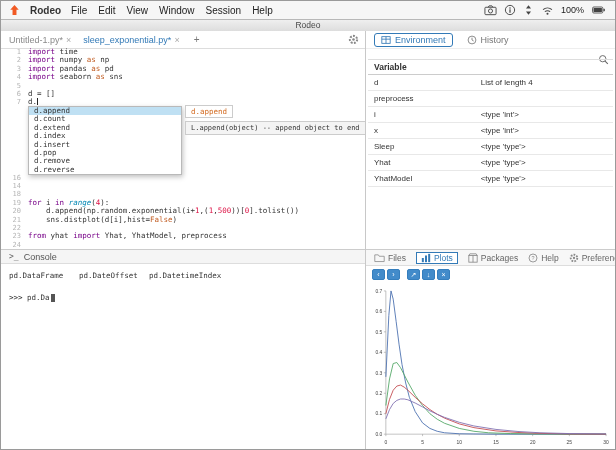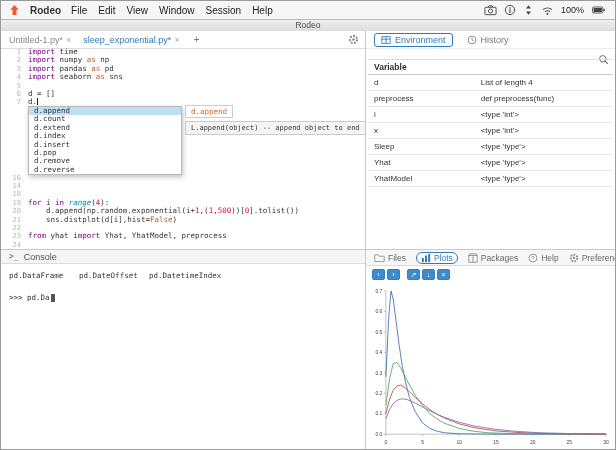--- a/index.html
+++ b/index.html
@@ -72,21 +72,21 @@
   .vhead{display:flex;height:14px;line-height:14px;font-weight:bold;font-size:8.5px;
          border-top:1px solid #ddd;border-bottom:1px solid #ccc;}
   .vrow{display:flex;height:15px;line-height:15px;border-bottom:1px solid #e8e8e8;}
   .vname{width:46%;padding-left:6px;box-sizing:border-box;}
   .vval{flex:1;}
   
   .bottom-tabs{position:absolute;top:218px;left:0;right:0;height:17px;background:#f7f7f7;
                border-top:1px solid #ccc;border-bottom:1px solid #ddd;display:flex;align-items:center;
                gap:10px;padding-left:8px;font-size:8.5px;color:#666;box-sizing:border-box;}
   .btab{display:flex;gap:3px;align-items:center;}
-  .btab.active{color:#337ab7;border:1px solid #337ab7;border-radius:6px;padding:0 4px;background:#fff;}
+  .btab.active{color:#337ab7;border:1px solid #337ab7;border-radius:0;padding:0 4px;background:#fff;}
   #plot-toolbar{position:absolute;top:238px;left:6px;display:flex;gap:2px;}
   .ptool{width:13px;height:11px;background:#428bca;color:#fff;font-size:7px;line-height:10px;
          text-align:center;border-radius:2px;border:1px solid #357ebd;padding:0;cursor:pointer;
          font-family:"Liberation Sans",sans-serif;}
   .ptool:nth-child(2){margin-right:5px;}
   .plot-wrap{position:absolute;top:254px;left:2px;right:2px;bottom:2px;background:#fff;}
   .plot-wrap svg{width:100%;height:100%;display:block;}
 </style>
 </head>
 <body>
@@ -251,21 +251,20 @@
         <span class="vname">Variable</span>
         <span class="vval"></span>
       </div>
       <div id="var-rows">
           <div class="vrow">
             <span class="vname">d</span>
             <span class="vval">List of length 4</span>
           </div>
           <div class="vrow">
             <span class="vname">preprocess</span>
-            <span class="vval">def preprocess(func)</span>
           </div>
           <div class="vrow">
             <span class="vname">i</span>
             <span class="vval">&lt;type 'int'&gt;</span>
           </div>
           <div class="vrow">
             <span class="vname">x</span>
             <span class="vval">&lt;type 'int'&gt;</span>
           </div>
           <div class="vrow">

